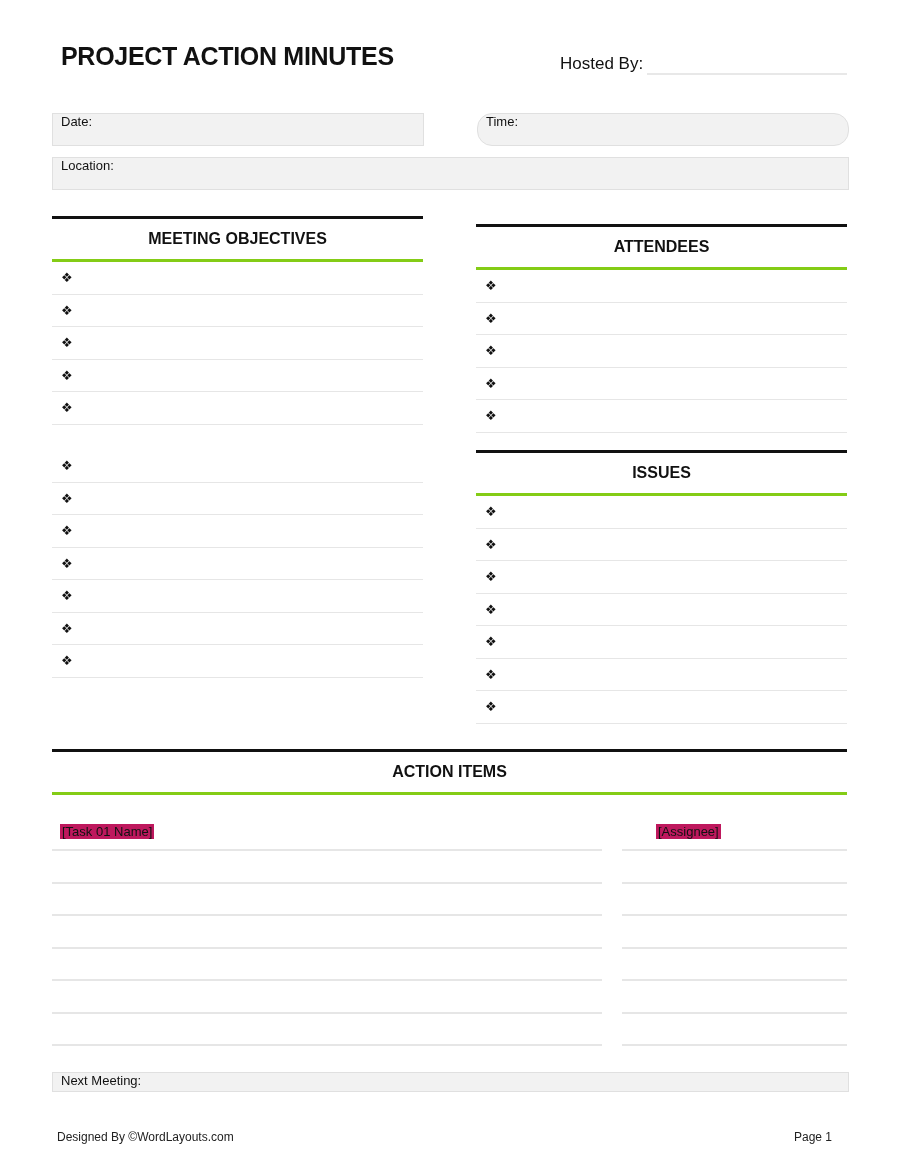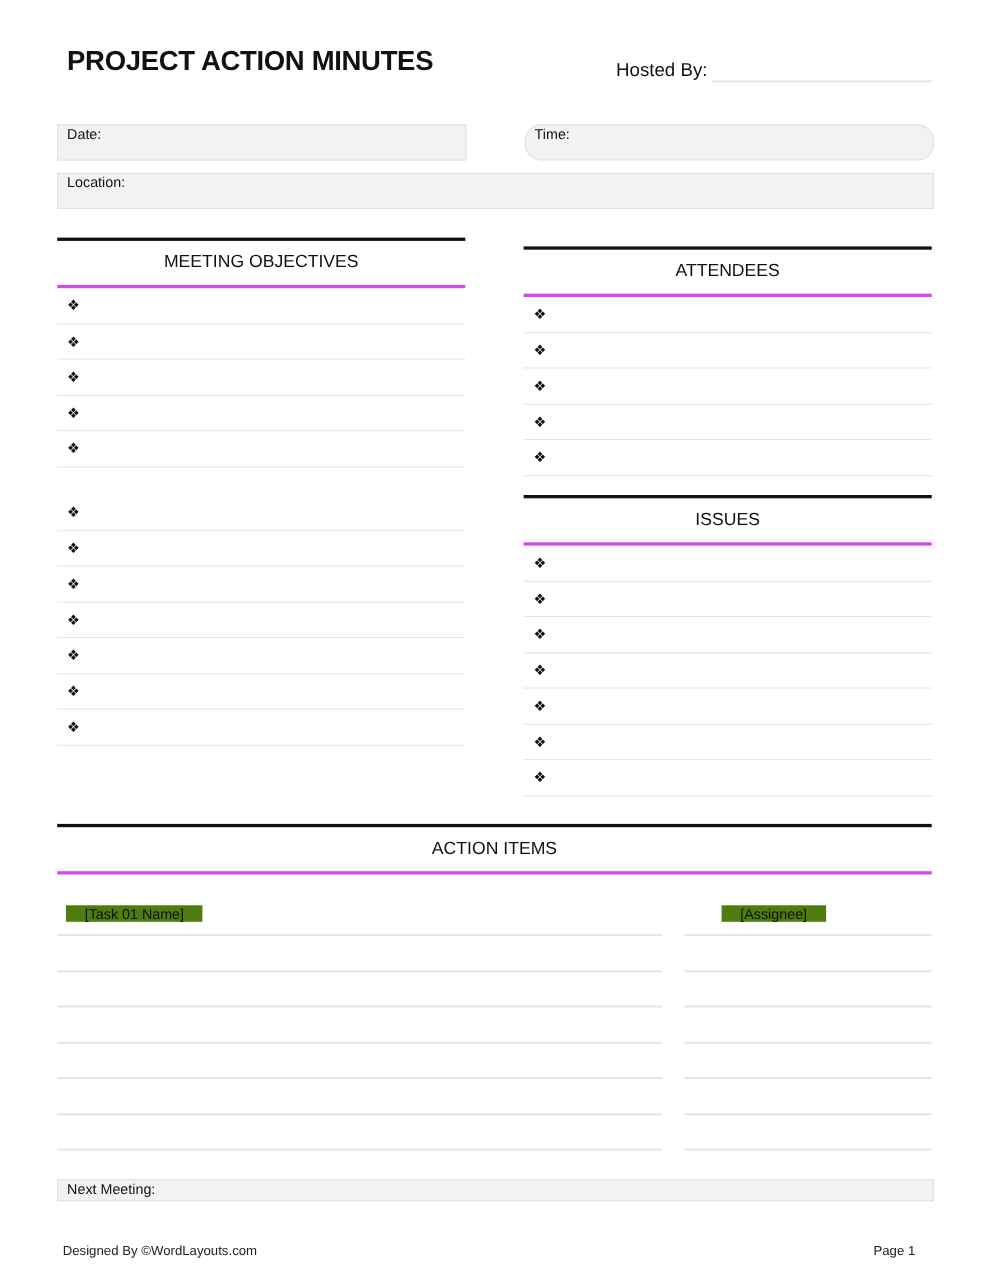--- a/index.html
+++ b/index.html
@@ -2,25 +2,25 @@
 <html><head>
 <meta charset="utf-8">
 <style>
   html, body { margin: 0; padding: 0; background: #ffffff; }
   body { width: 900px; height: 1165px; position: relative; font-family: "Liberation Sans", "DejaVu Sans", sans-serif; color: #111; }
   .abs { position: absolute; }
   .title { left: 61px; top: 42px; font-size: 25px; font-weight: bold; letter-spacing: -0.3px; }
   .hosted-label { left: 560px; top: 54px; font-size: 17px; }
   .hosted-line { left: 647px; top: 73px; width: 200px; height: 2px; background: #e8e8e8; }
   .field { background: #f2f2f2; border: 1px solid #e0e0e0; box-sizing: border-box; font-size: 13px; padding-left: 8px; display: flex; }
-  .section-head { border-top: 3px solid #111; border-bottom: 3px solid #d946ef; box-sizing: border-box; display: flex; align-items: center; justify-content: center; font-weight: normal; font-size: 16px; }
+  .section-head { border-top: 3px solid #111; border-bottom: 3px solid #84cc16; box-sizing: border-box; display: flex; align-items: center; justify-content: center; font-weight: bold; font-size: 16px; }
   .row { height: 32.5px; border-bottom: 1.5px solid #e6e6e6; box-sizing: border-box; display: flex; align-items: center; padding-left: 9px; }
   .bullet { font-size: 13px; line-height: 1; }
   .ai-row { position: absolute; height: 1.5px; background: #e6e6e6; }
-  .tag { background: #4d7c0f; font-size: 13px; padding: 0 17px; margin-top: 23px; }
+  .tag { background: #be185d; font-size: 13px; padding: 0 2px; margin-top: 23px; }
   .footer { font-size: 12px; color: #222; }
 </style>
 </head>
 <body>
 
 <div class="abs title">PROJECT ACTION MINUTES</div>
 <div class="abs hosted-label">Hosted By:</div>
 <div class="abs hosted-line"></div>
 
 <div class="abs field" style="left:52px;top:113px;width:372px;height:33px;">

